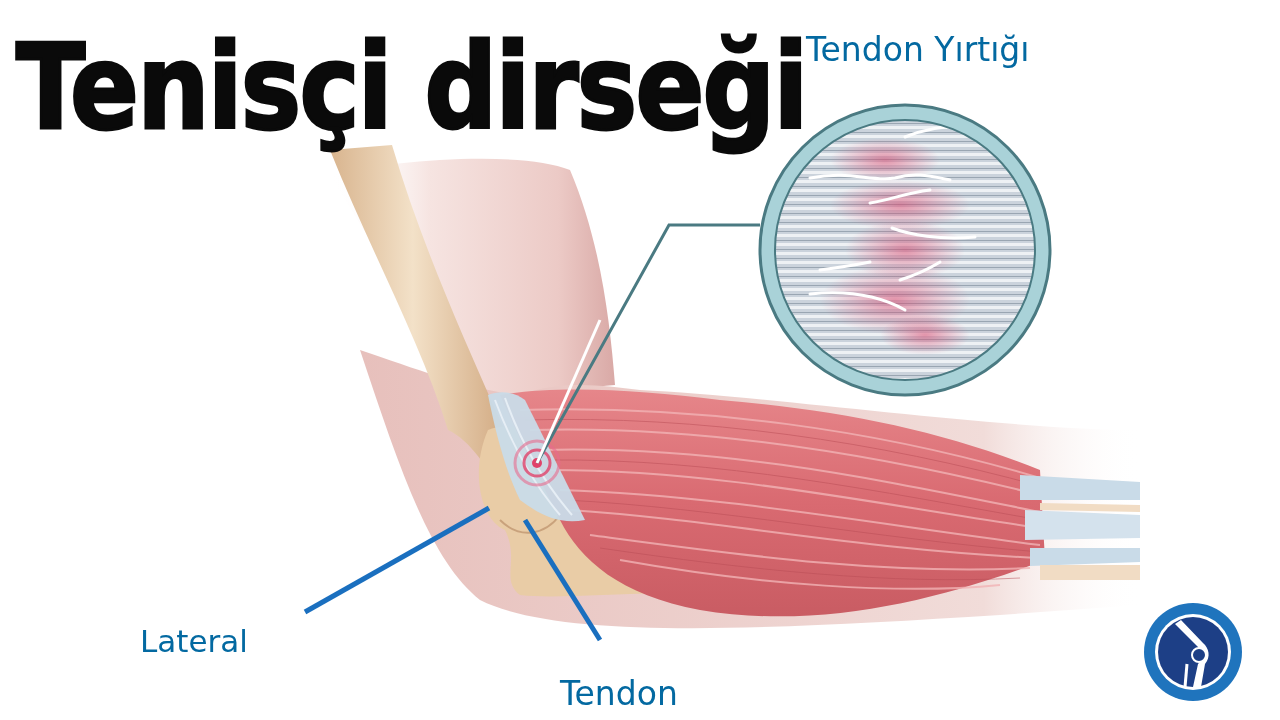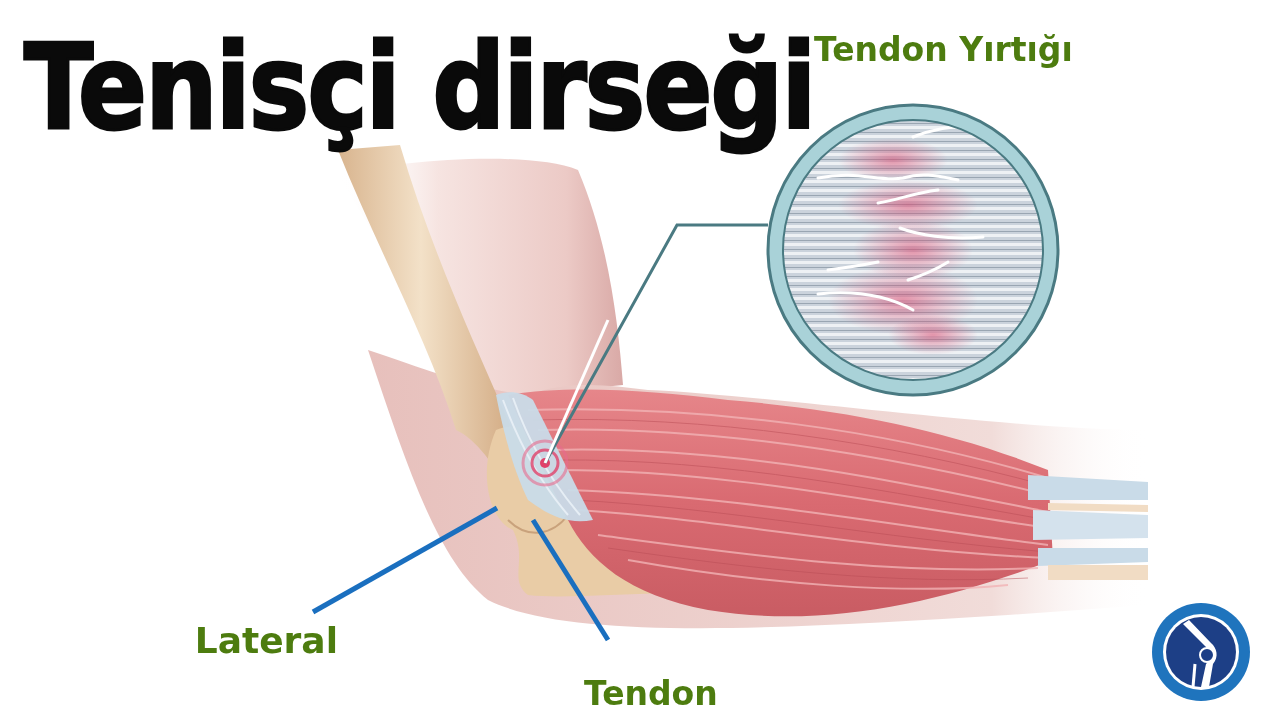--- a/index.html
+++ b/index.html
@@ -1,28 +1,28 @@
 <!DOCTYPE html>
 <html><head>
 <meta charset="utf-8">
 <style>
   html, body { margin:0; padding:0; background:#ffffff; }
   body { width:1280px; height:720px; position:relative; overflow:hidden; font-family:"DejaVu Sans", sans-serif; }
-  .stage { position:absolute; left:8px; top:0; width:1084px; height:720px; }
+  .stage { position:absolute; left:0; top:0; width:1084px; height:720px; }
   .title {
     position:absolute; left:16px; top:28px;
     font-family:"DejaVu Sans", sans-serif; font-weight:bold;
     font-size:118px; line-height:1; color:#0a0a0a; letter-spacing:-2px;
     transform:scaleX(0.86); transform-origin:left top; white-space:nowrap;
     -webkit-text-stroke:3px #0a0a0a; z-index:5;
   }
-  .label { position:absolute; color:#4d7c0f; font-family:"DejaVu Sans", sans-serif; white-space:nowrap; z-index:5;font-weight:bold; }
+  .label { position:absolute; color:#0369a1; font-family:"DejaVu Sans", sans-serif; white-space:nowrap; z-index:5; }
   .label-tear { left:806px; top:30px; font-size:33px; }
-  .label-lateral { left:140px; top:618px; font-size:36px; line-height:46px; text-align:right; width:190px; }
-  .label-tendon { left:560px; top:674px; font-size:33px;margin-left:16px; }
+  .label-lateral { left:140px; top:618px; font-size:31px; line-height:46px; text-align:left; width:190px; }
+  .label-tendon { left:560px; top:674px; font-size:33px; }
   svg.art { position:absolute; left:0; top:0; z-index:2; }
   svg.overlay { position:absolute; left:0; top:0; z-index:4; }
   .logo { position:absolute; left:1143px; top:602px; width:100px; height:100px; z-index:6; }
 </style>
 </head>
 <body>
 
 <div class="stage">
 
   <svg class="art" width="1280" height="720" viewBox="0 0 1280 720">

